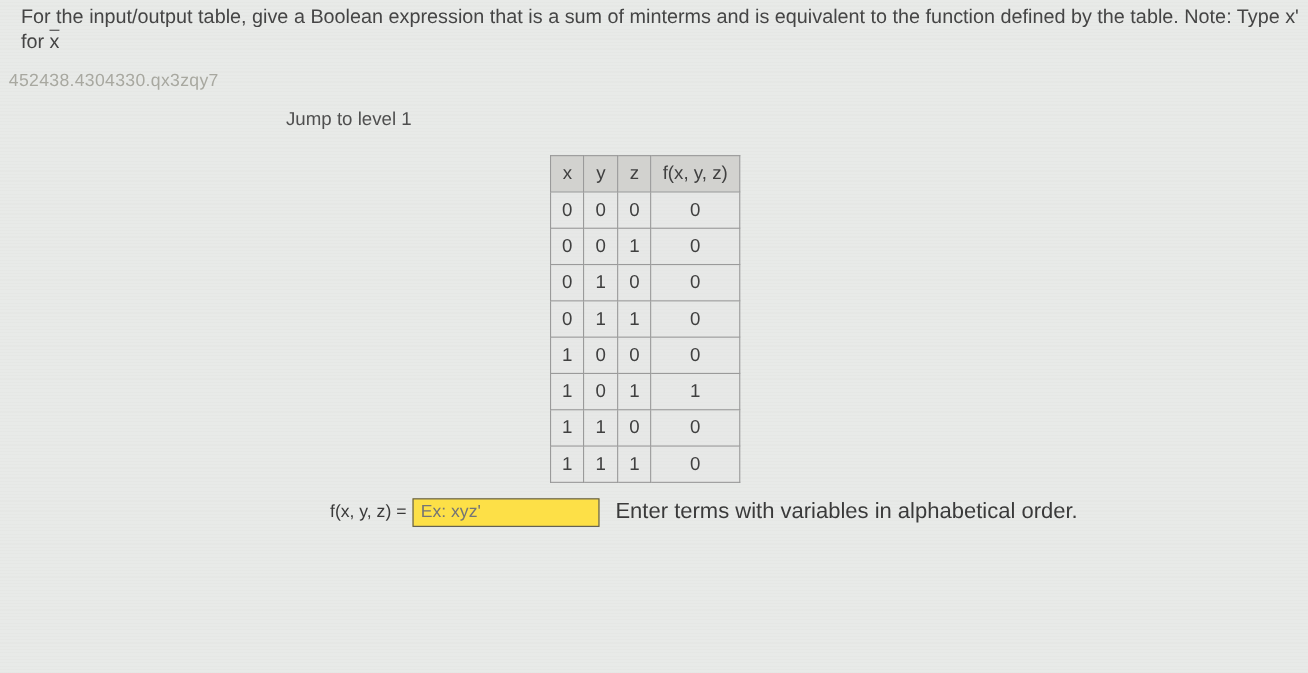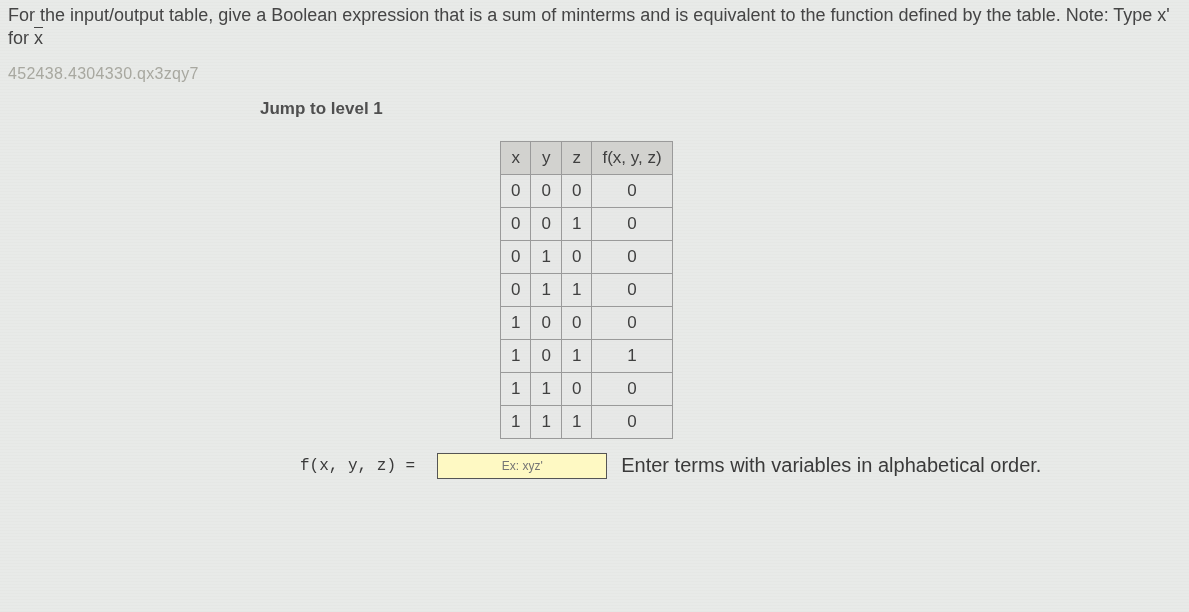--- a/index.html
+++ b/index.html
@@ -10,37 +10,37 @@
       width: 1189px;
       height: 612px;
       overflow: hidden;
       color: #3a3a3a;
     }
     .question {
       padding: 4px 8px 8px 8px;
       font-size: 18px;
       color: #454545;
       line-height: 1.3;
+      margin-left: 11px;
     }
     .overline {
       text-decoration: overline;
       display: inline-block;
     }
     .watermark {
       padding: 6px 8px 16px 8px;
       font-size: 16px;
       color: #a8a8a0;
       letter-spacing: 0.3px;
     }
     .jump {
       margin-left: 260px;
       font-size: 17px;
       color: #4f4f4f;
       margin-bottom: 22px;
-      font-weight: bold;
     }
     .truth-table {
       margin-left: 500px;
       border-collapse: collapse;
       font-size: 17px;
       color: #404040;
     }
     .truth-table th, .truth-table td {
       border: 1px solid #9a9a9a;
       padding: 6px 10px;
@@ -53,31 +53,30 @@
     }
     .truth-table th.fcol { min-width: 72px; }
     .answer-row {
       margin-top: 14px;
       margin-left: 300px;
       display: flex;
       align-items: center;
       font-size: 16px;
       color: #3a3a3a;
     }
-    .answer-label { margin-right: 22px; font-family: Liberation Mono, monospace; }
+    .answer-label { margin-right: 6px; }
     .answer-input {
       width: 170px;
       height: 26px;
       border: 1.5px solid #555;
-      background: #fef9c3;
-      font-size: 12px;
+      background: #fde047;
+      font-size: 16px;
       padding: 2px 6px;
       color: #777;
       font-family: Arial, Helvetica, sans-serif;
-      text-align: center;
     }
     .answer-hint {
       margin-left: 14px;
       font-size: 20px;
       color: #3a3a3a;
     }
   </style>
 </head>
 <body>
 

